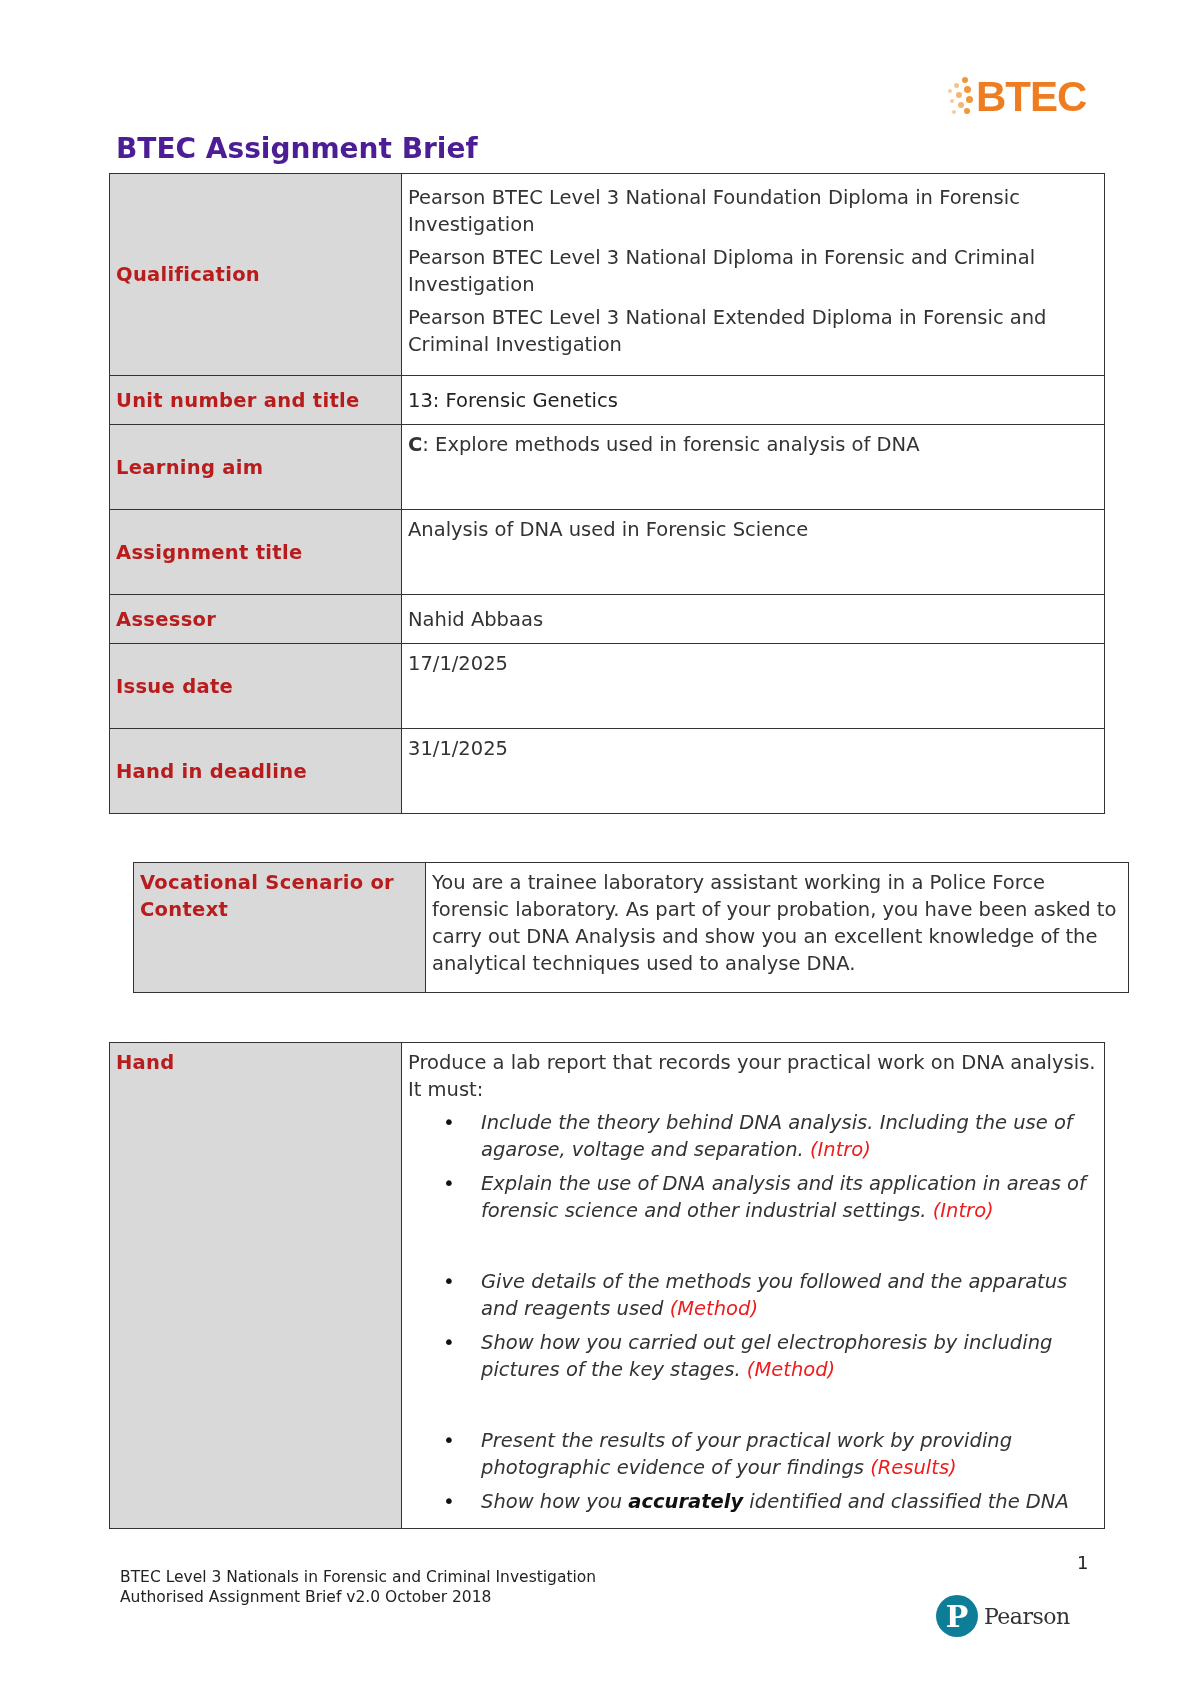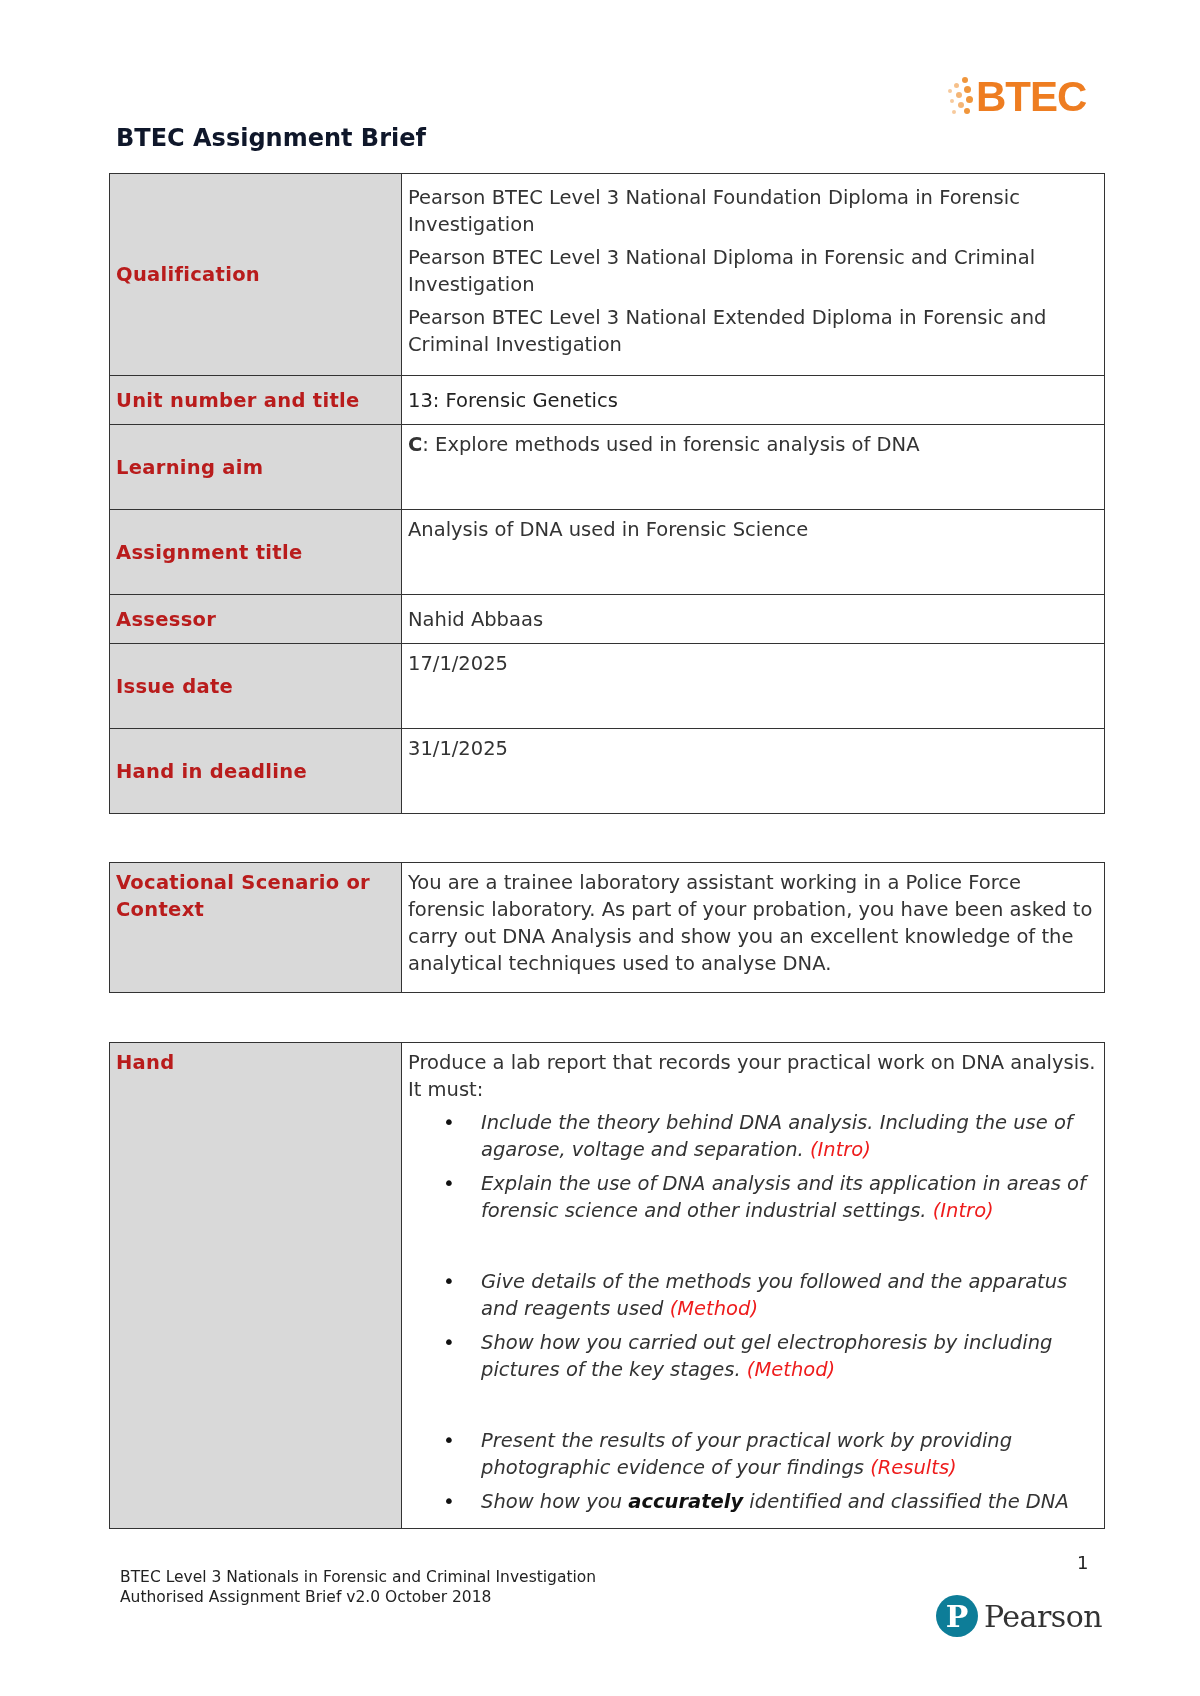--- a/index.html
+++ b/index.html
@@ -13,23 +13,23 @@
   }
   .logo-dots { width: 26px; height: 40px; position: relative; margin-right: 2px; }
   .logo-dots span {
     position: absolute; border-radius: 50%; background: #f0963c;
   }
   .logo-text {
     font-family: "Liberation Sans", sans-serif; font-weight: bold;
     font-size: 42px; color: #ee7d21; letter-spacing: -1px; line-height: 1; text-align: center;
   }
   .doc-title {
-    position: absolute; left: 116px; top: 124px;
+    position: absolute; left: 116px; top: 132px;
     font-family: "DejaVu Sans", sans-serif; font-weight: bold;
-    font-size: 24px; color: #0f172a; margin: 0;
+    font-size: 28px; color: #4c1d95; margin: 0;
   }
   table.brief {
     position: absolute; left: 109px; width: 996px;
     border-collapse: collapse; table-layout: fixed;
     font-size: 19.5px;
   }
   table.brief td {
     border: 1.5px solid #333; vertical-align: top;
     padding: 6px 5px 6px 6px; line-height: 27px;
   }
@@ -57,21 +57,21 @@
   }
   .pearson {
     position: absolute; left: 936px; top: 1595px; display: flex; align-items: center;
   }
   .pearson-mark {
     width: 42px; height: 42px; border-radius: 50%; background: #0d7d98;
     color: #fff; font-family: "DejaVu Serif", serif; font-size: 30px; font-weight: bold;
     display: flex; align-items: center; justify-content: center; margin-right: 6px;
   }
   .pearson-word {
-    font-family: "DejaVu Serif", serif; font-size: 30px; color: #333; letter-spacing: -0.5px;
+    font-family: "DejaVu Serif", serif; font-size: 22px; color: #333; letter-spacing: -0.5px;
   }
 </style>
 </head>
 <body>
 
 <div class="logo-btec">
   <div class="logo-dots">
     <span style="left:14px;top:0px;width:6px;height:6px;"></span>
     <span style="left:6px;top:6px;width:5px;height:5px;opacity:.6"></span>
     <span style="left:16px;top:9px;width:7px;height:7px;"></span>
@@ -118,21 +118,21 @@
     <td class="lbl mid">Issue date</td>
     <td class="val">17/1/2025</td>
   </tr>
   <tr style="height:85px;">
     <td class="lbl mid">Hand in deadline</td>
     <td class="val">31/1/2025</td>
   </tr>
 </tbody>
   </table>
 
-<table class="brief" style="top:862px;">
+<table class="brief" style="top:862px;margin-left:24px;">
   <tbody>
       <tr style="height:130px;">
     <td class="lbl">Vocational Scenario or Context</td>
     <td class="val">You are a trainee laboratory assistant working in a Police Force forensic laboratory. As part of your probation, you have been asked to carry out DNA Analysis and show you an excellent knowledge of the analytical techniques used to analyse DNA.</td>
   </tr>
 </tbody>
   </table>
 
 <table class="brief" style="top:1042px;">
   <tbody>

